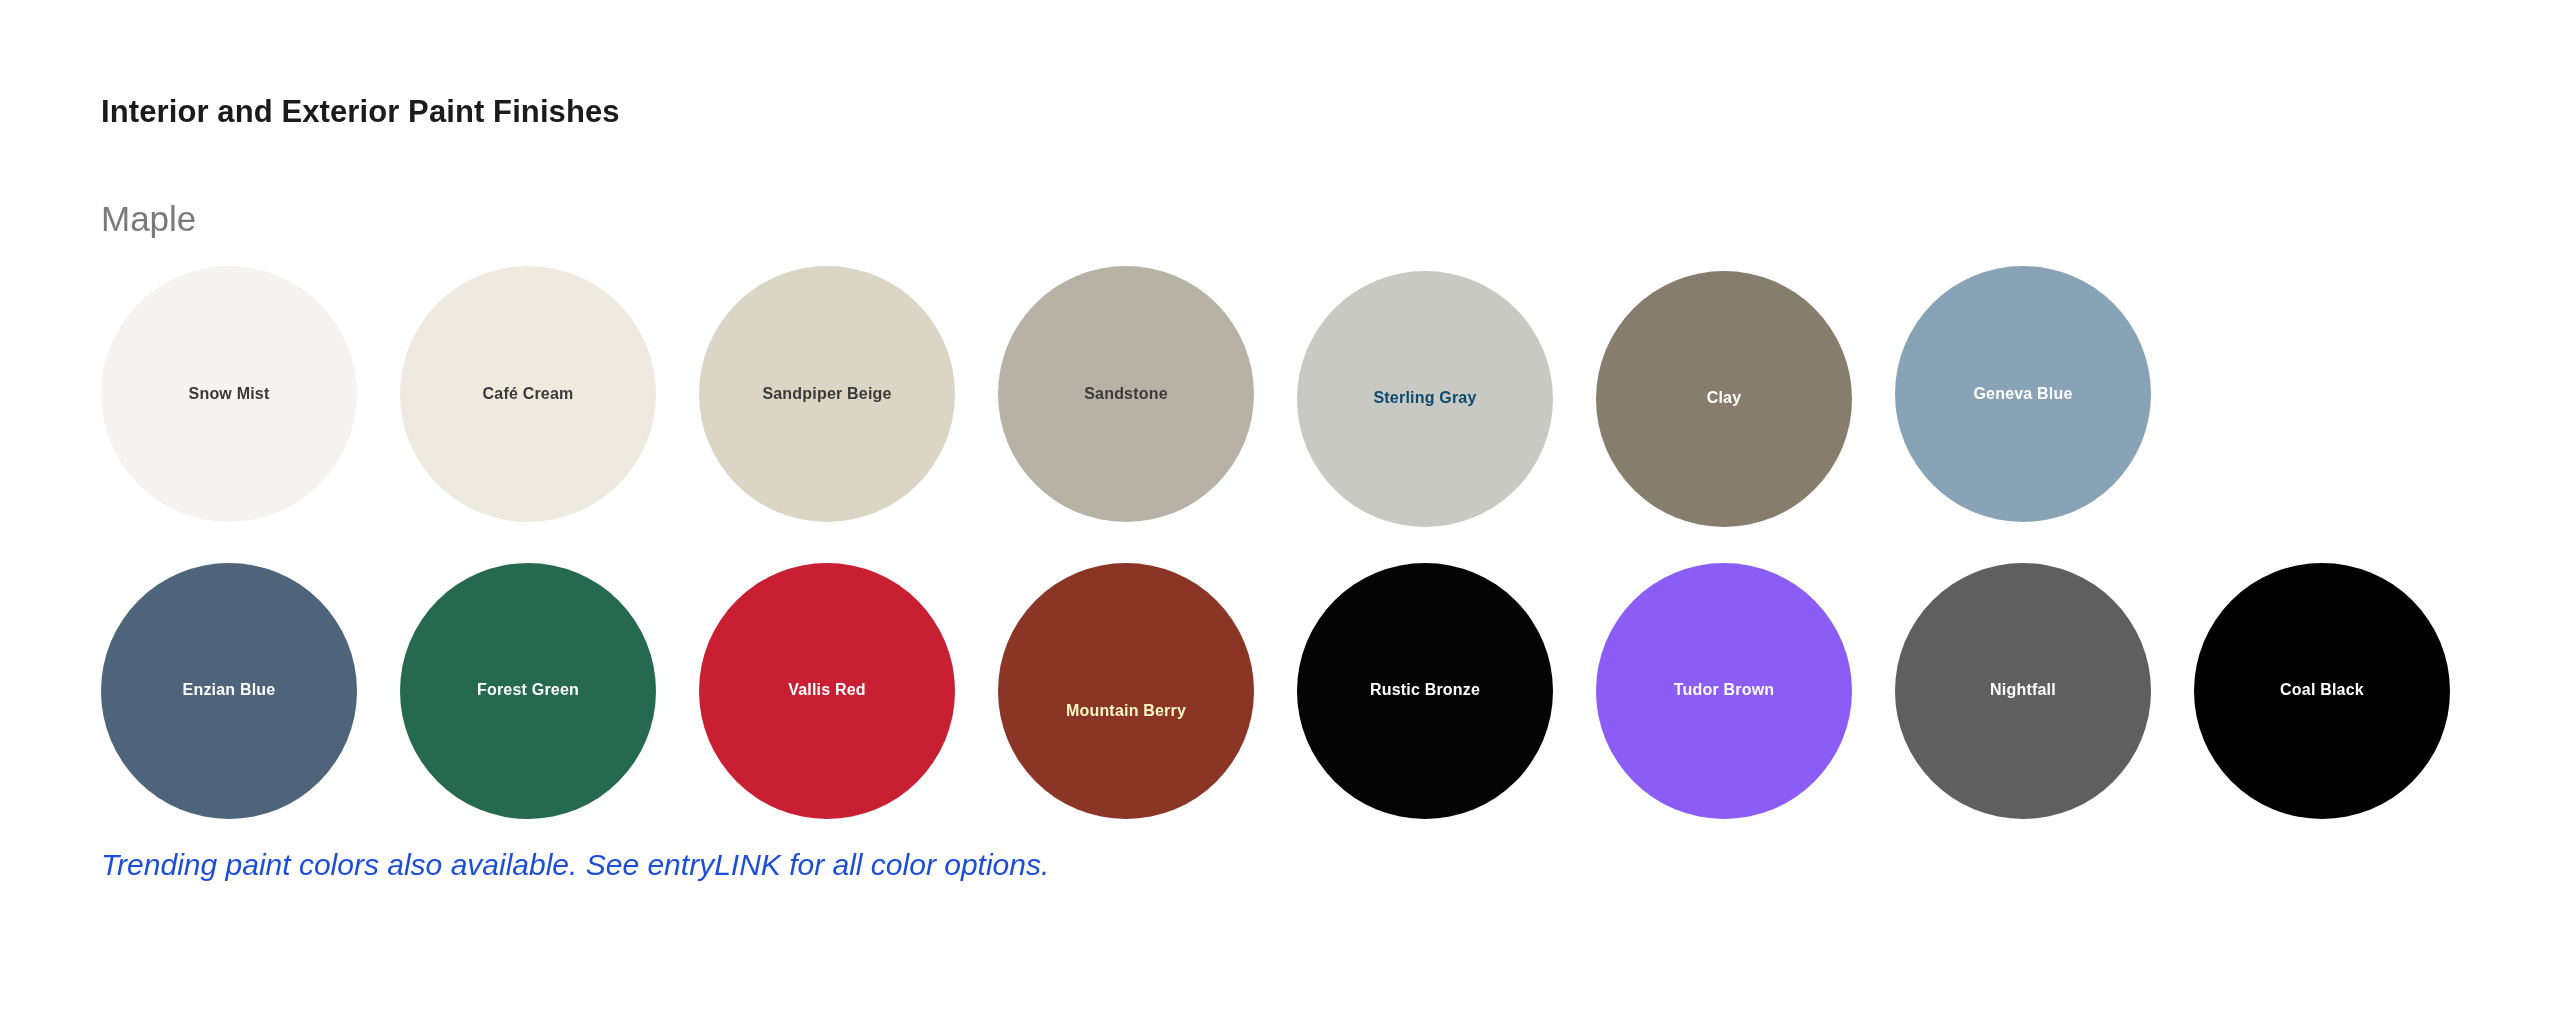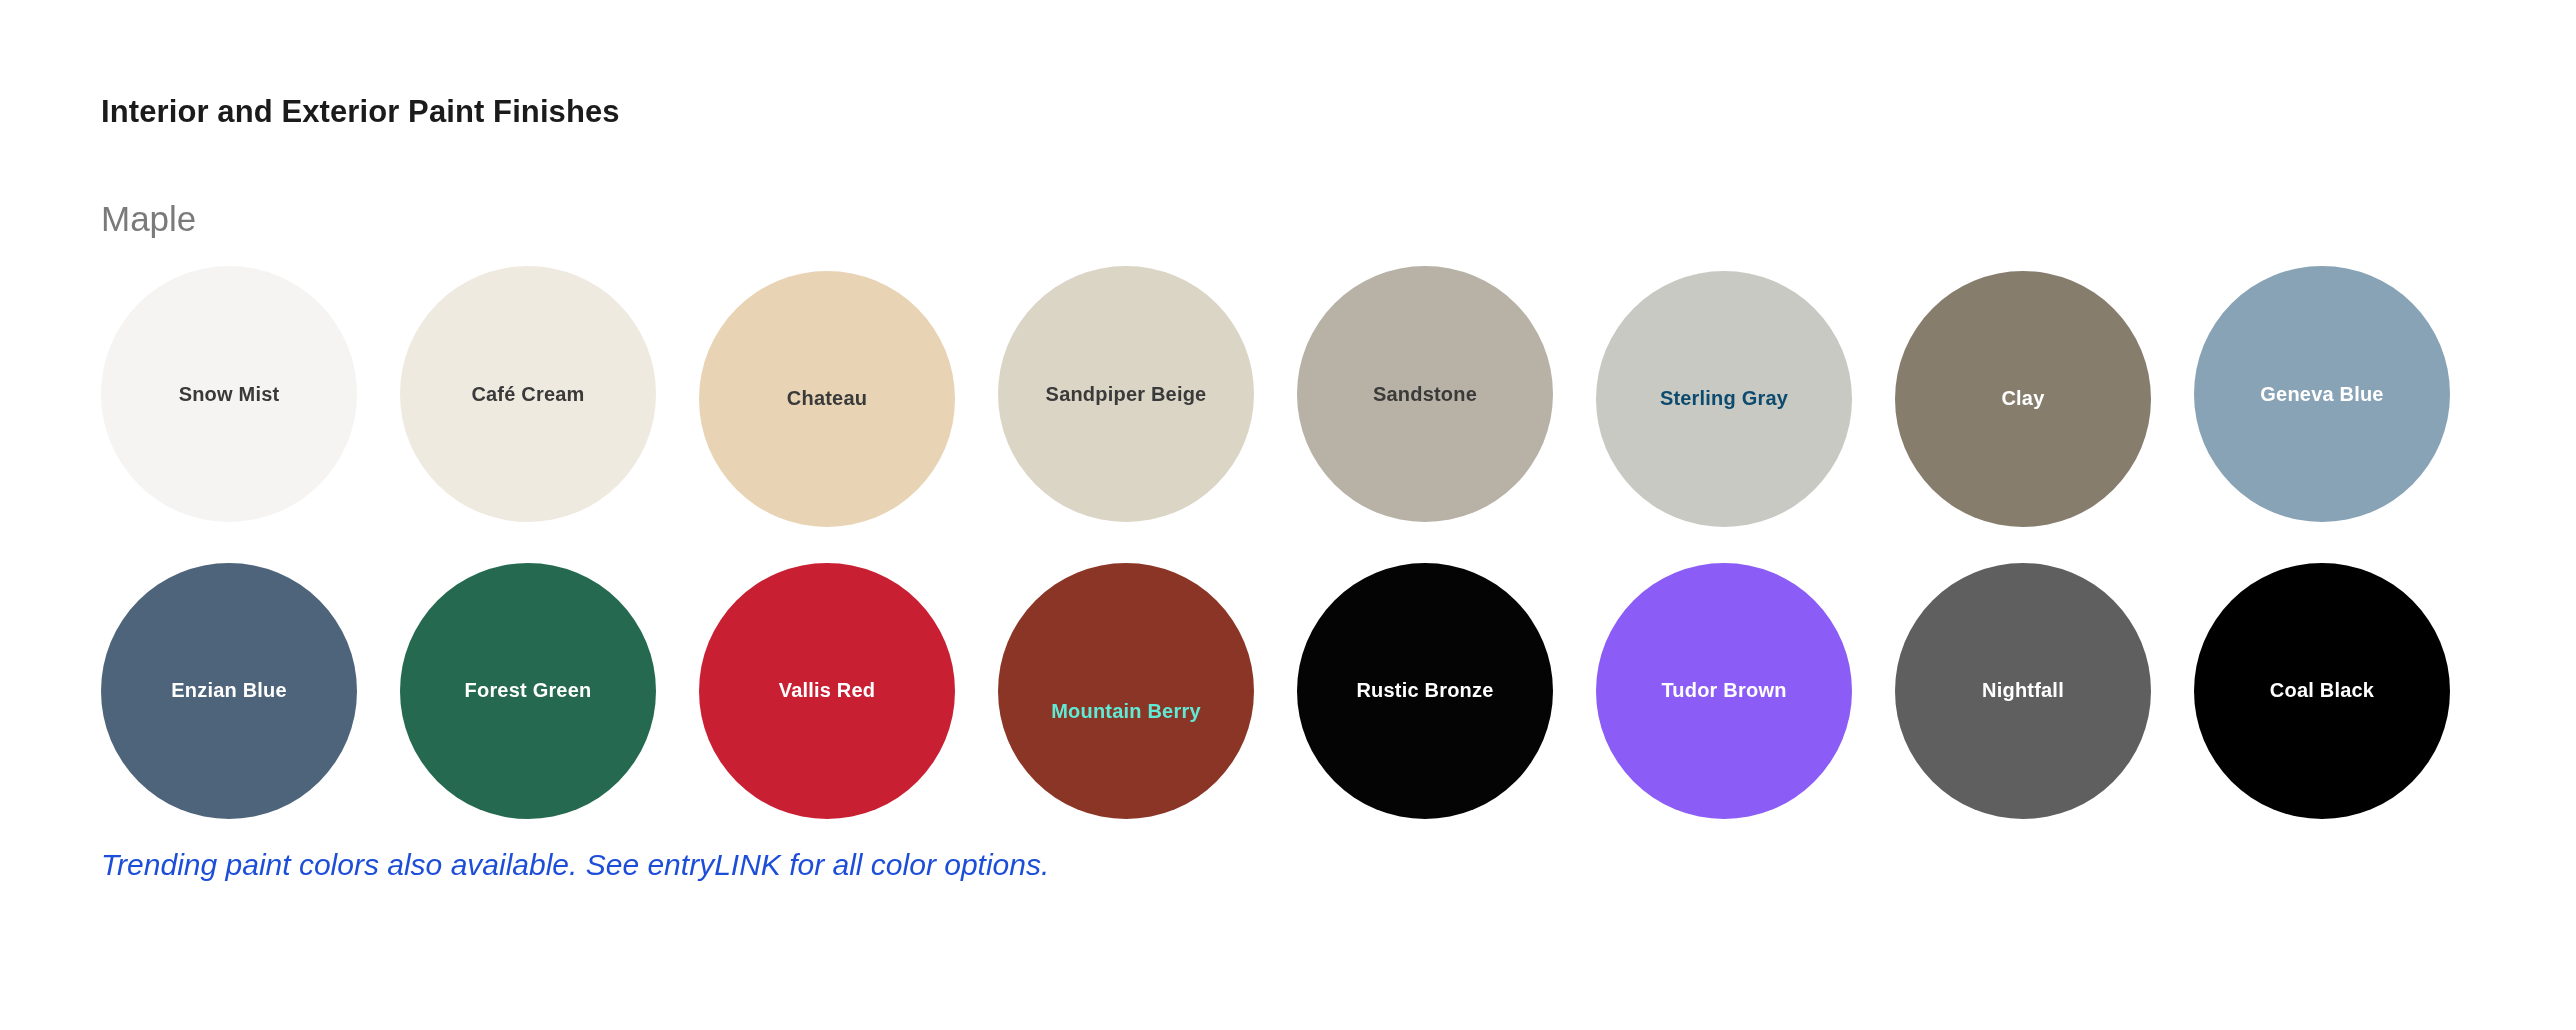--- a/index.html
+++ b/index.html
@@ -68,21 +68,21 @@
     border-radius: 50%;
     display: flex;
     align-items: center;
     justify-content: center;
     flex: 0 0 256px;
     box-sizing: border-box;
     position: relative;
   }
 
   .swatch-label {
-    font-size: 20px;
+    font-size: 16px;
     font-weight: 700;
     letter-spacing: 0.2px;
     text-align: center;
     line-height: 1.15;
     white-space: nowrap;
     user-select: none;
   }
 
   .footnote {
     position: absolute;
@@ -106,23 +106,20 @@
   <div class="group-label">Maple</div>
 
   <div class="swatch-grid">
     <div class="swatch-row row-1">
         <div class="swatch" style="background: rgb(245, 244, 242);">
           <span class="swatch-label" style="color: rgb(58, 58, 58);">Snow Mist</span>
         </div>
         <div class="swatch" style="background: rgb(239, 234, 224);">
           <span class="swatch-label" style="color: rgb(58, 58, 58);">Café Cream</span>
         </div>
-        <div class="swatch" style="background: rgb(232, 212, 181); margin-top: 4.6px;">
-          <span class="swatch-label" style="color: rgb(58, 58, 58);">Chateau</span>
-        </div>
         <div class="swatch" style="background: rgb(219, 213, 197);">
           <span class="swatch-label" style="color: rgb(58, 58, 58);">Sandpiper Beige</span>
         </div>
         <div class="swatch" style="background: rgb(184, 178, 166);">
           <span class="swatch-label" style="color: rgb(58, 58, 58);">Sandstone</span>
         </div>
         <div class="swatch" style="background: rgb(200, 201, 195); margin-top: 4.6px;">
           <span class="swatch-label" style="color: #0c4a6e;">Sterling Gray</span>
         </div>
         <div class="swatch" style="background: rgb(135, 125, 109); margin-top: 4.6px;">
@@ -136,21 +133,21 @@
         <div class="swatch" style="background: rgb(78, 100, 122);">
           <span class="swatch-label" style="color: rgb(255, 255, 255);">Enzian Blue</span>
         </div>
         <div class="swatch" style="background: rgb(37, 106, 80);">
           <span class="swatch-label" style="color: rgb(255, 255, 255);">Forest Green</span>
         </div>
         <div class="swatch" style="background: rgb(200, 31, 51);">
           <span class="swatch-label" style="color: rgb(255, 255, 255);">Vallis Red</span>
         </div>
         <div class="swatch" style="background: rgb(139, 53, 38);">
-          <span class="swatch-label" style="color: #5eead4; margin-top: 42px;">Mountain Berry</span>
+          <span class="swatch-label" style="color: #fef9c3; margin-top: 42px;">Mountain Berry</span>
         </div>
         <div class="swatch" style="background: rgb(4, 4, 4);">
           <span class="swatch-label" style="color: rgb(255, 255, 255);">Rustic Bronze</span>
         </div>
         <div class="swatch" style="background: #8b5cf6;">
           <span class="swatch-label" style="color: rgb(255, 255, 255);">Tudor Brown</span>
         </div>
         <div class="swatch" style="background: rgb(95, 95, 95);">
           <span class="swatch-label" style="color: rgb(255, 255, 255);">Nightfall</span>
         </div>

